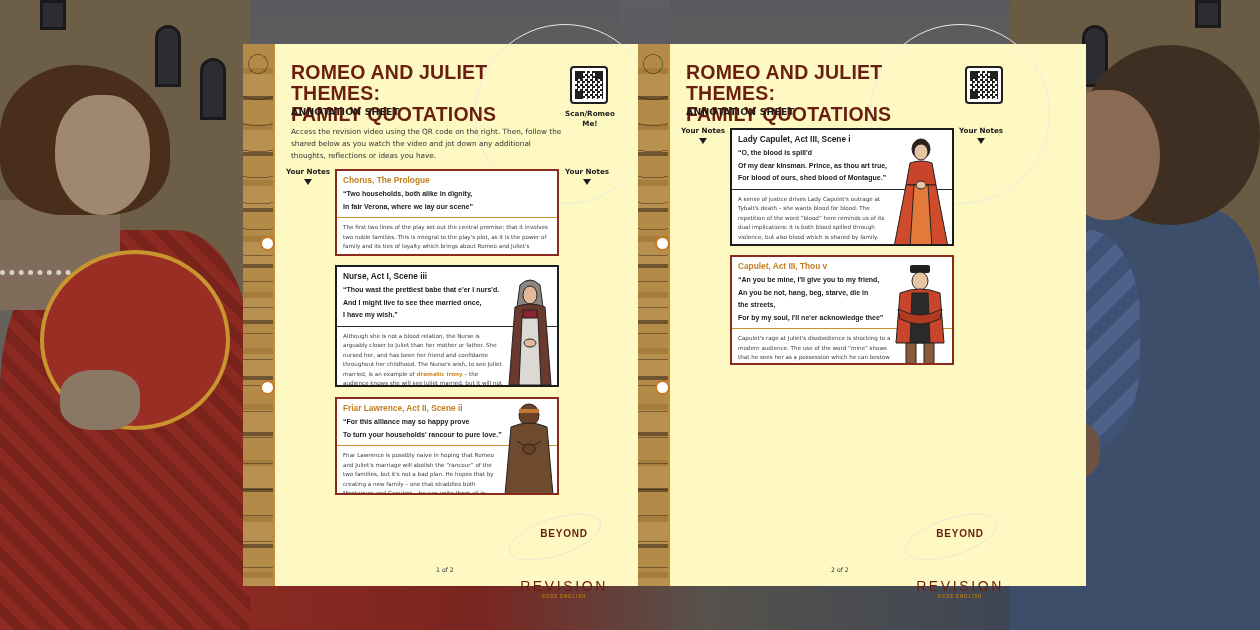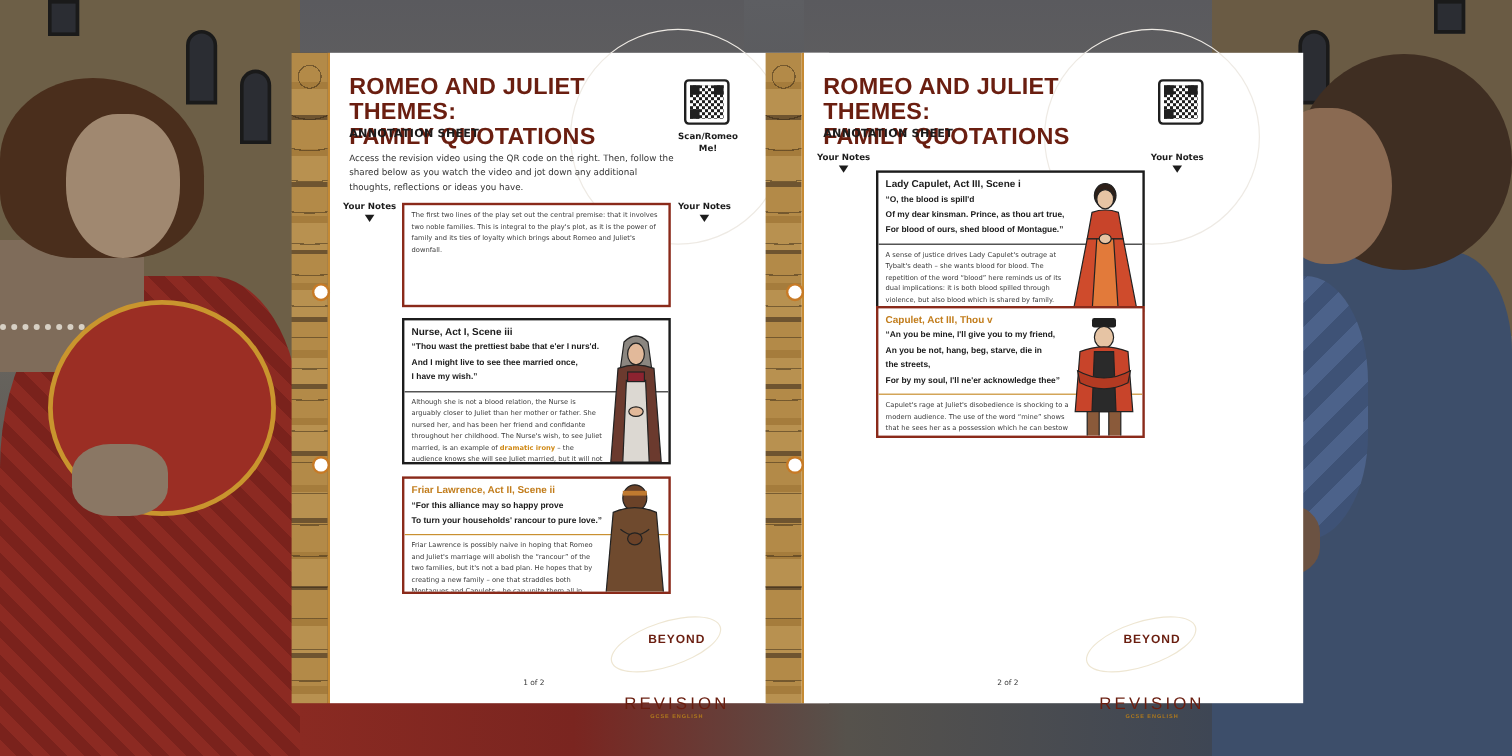--- a/index.html
+++ b/index.html
@@ -47,21 +47,21 @@
     background: repeating-linear-gradient(135deg, #4c628a 0 14px, #3e5276 14px 28px); border-radius: 40%; }
   .woman-right-hand { position: absolute; left: 1030px; top: 420px; width: 70px; height: 60px;
     background: #6b5242; border-radius: 40%; }
 
   
   .face-strip { position: absolute; top: 44px; width: 32px; height: 542px;
     background: repeating-linear-gradient(180deg, #b38a48 0 24px, #a57c3c 24px 30px, #b89150 30px 52px, #6e5430 52px 56px); 
     border-right: 2px solid #c58a34; }
   .face-strip::after { content: ""; position: absolute; inset: 0;
     background: repeating-radial-gradient(circle at 50% 20px, transparent 0 9px, rgba(40,28,14,.45) 9px 10px, transparent 10px 26px); }
-  .page { position: absolute; top: 44px; width: 416px; height: 542px; background: #ffffff; }
+  .page { position: absolute; top: 44px; width: 416px; height: 542px; background: #fef9c3; }
   .page-left { left: 275px; }
   .page-right { left: 670px; }
   .strip-left { left: 243px; }
   .strip-right { left: 638px; }
   .punch-hole { position: absolute; width: 11px; height: 11px; border-radius: 50%; background: #ffffff;
     box-shadow: 0 0 0 2px #c77a26; }
 
   .watermark { position: absolute; border: 1px solid #eeeae4; border-radius: 50%; }
 
   .title { position: absolute; left: 16px; top: 18px; width: 260px;
@@ -155,20 +155,25 @@
   <div class="notes-label" style="left:8px;top:123px;">
     <span>Your Notes</span>
     <span class="notes-arrow"></span>
   </div>
   <div class="notes-label" style="left:287px;top:123px;">
     <span>Your Notes</span>
     <span class="notes-arrow"></span>
   </div>
 
   <div class="card" style="top:125px;height:87px;">
+    <div class="card-head">
+      <div class="card-title">Chorus, The Prologue</div>
+      <div class="card-quote">“Two households, both alike in dignity,</div>
+      <div class="card-quote">In fair Verona, where we lay our scene”</div>
+    </div>
     <div class="card-body">The first two lines of the play set out the central premise: that it involves two noble families. This is integral to the play's plot, as it is the power of family and its ties of loyalty which brings about Romeo and Juliet's downfall.</div>
   </div>
 
   <div class="card black" style="top:221px;height:122px;">
     <div class="card-head">
       <div class="card-title">Nurse, Act I, Scene iii</div>
       <div class="card-quote">“Thou wast the prettiest babe that e'er I nurs'd.</div>
       <div class="card-quote">And I might live to see thee married once,</div>
       <div class="card-quote">I have my wish.”</div>
     </div>
@@ -228,21 +233,21 @@
 
   <div class="notes-label" style="left:8px;top:82px;">
     <span>Your Notes</span>
     <span class="notes-arrow"></span>
   </div>
   <div class="notes-label" style="left:286px;top:82px;">
     <span>Your Notes</span>
     <span class="notes-arrow"></span>
   </div>
 
-  <div class="card black" style="top:98px;height:118px;">
+  <div class="card black" style="top:84px;height:118px;">
     <div class="card-head">
       <div class="card-title">Lady Capulet, Act III, Scene i</div>
       <div class="card-quote">“O, the blood is spill'd</div>
       <div class="card-quote">Of my dear kinsman. Prince, as thou art true,</div>
       <div class="card-quote">For blood of ours, shed blood of Montague.”</div>
     </div>
     <div class="card-body" style="width:168px;">A sense of justice drives Lady Capulet's outrage at Tybalt's death – she wants blood for blood. The repetition of the word “blood” here reminds us of its dual implications: it is both blood spilled through violence, but also blood which is shared by family.</div>
     <svg class="figure" style="left:160px;top:5px;" width="58" height="112" viewBox="0 0 58 112">
       <ellipse cx="29" cy="14" rx="9" ry="10" fill="#2d1f18" stroke="#222" stroke-width="1"></ellipse>
       <ellipse cx="29" cy="17" rx="7" ry="8" fill="#e6c4a4" stroke="#222" stroke-width="1"></ellipse>

